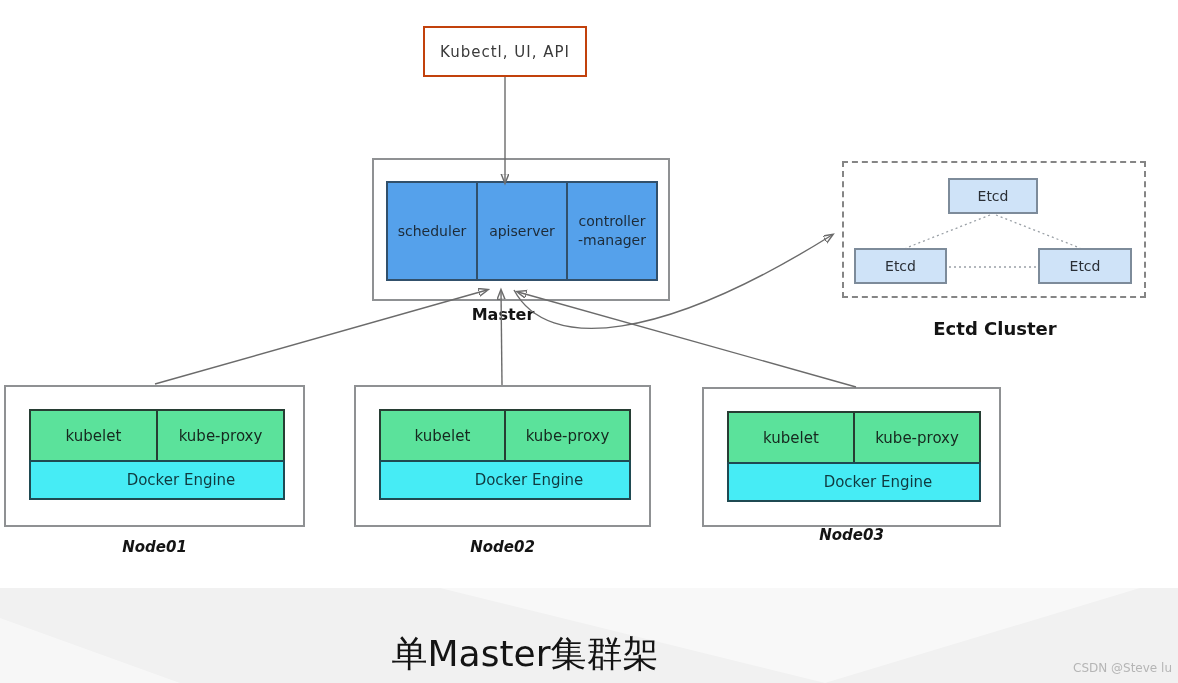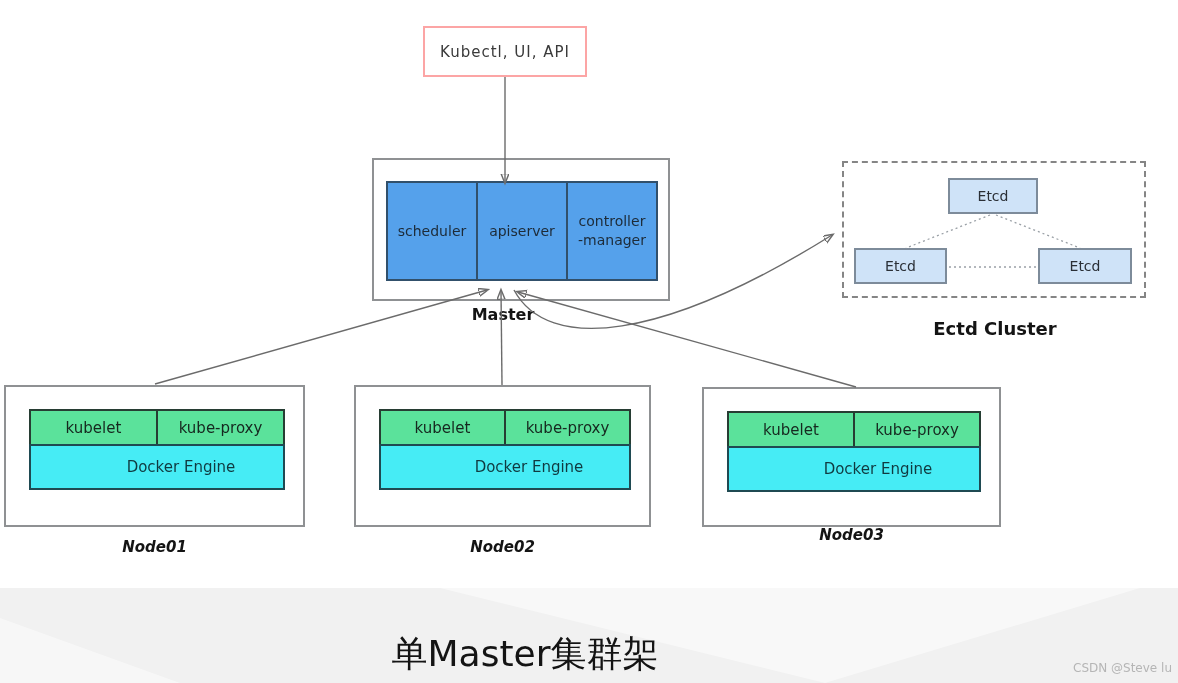--- a/index.html
+++ b/index.html
@@ -12,21 +12,21 @@
     --watermark-color:#b5b5b5;
   }
   *{box-sizing:border-box;margin:0;padding:0;}
   html,body{width:1178px;height:683px;background:#ffffff;overflow:hidden;}
   body{font-family:"DejaVu Sans","Liberation Sans",sans-serif;color:#222;position:relative;}
   .stage{position:relative;width:1178px;height:683px;}
 
   
   .outer-box{position:absolute;background:#ffffff;border:2px solid #8f9193;z-index:2;}
   .client-box{position:absolute;left:423px;top:26px;width:164px;height:51px;background:#fff;
-    border:2px solid #fca5a5;display:flex;align-items:center;justify-content:center;
+    border:2px solid #c2410c;display:flex;align-items:center;justify-content:center;
     font-size:15px;color:#3a3a3a;letter-spacing:1px;z-index:2;}
 
   
   .master-box{left:372px;top:158px;width:298px;height:143px;}
   .master-comps{position:absolute;left:12px;top:21px;width:272px;height:100px;display:flex;}
   .master-comp{flex:1;background:var(--master-component-fill);border:2px solid #31506b;
     display:flex;align-items:center;justify-content:center;text-align:center;
     font-size:14px;color:#1d2b38;white-space:pre-line;line-height:1.35;}
   .master-comp + .master-comp{border-left:none;}
   .box-label{position:absolute;text-align:center;font-weight:bold;color:#141414;
@@ -40,25 +40,25 @@
     display:flex;align-items:center;justify-content:center;font-size:14px;color:#2a2f36;z-index:3;}
   .etcd-top{left:948px;top:178px;width:90px;height:36px;}
   .etcd-left{left:854px;top:248px;width:93px;height:36px;}
   .etcd-right{left:1038px;top:248px;width:94px;height:36px;}
   .etcd-label{left:925px;top:318px;width:140px;font-size:18px;}
 
   
   .node-box{height:142px;width:301px;top:385px;}
   .node-inner{position:absolute;left:23px;right:18px;top:22px;height:99px;
     display:flex;flex-direction:column;}
-  .row-comps{height:37px;display:flex;}
+  .row-comps{height:53px;display:flex;}
   .node-comp{flex:1;background:var(--node-component-fill);border:2px solid #273d33;
     display:flex;align-items:center;justify-content:center;font-size:15px;color:#16281f;}
   .node-comp + .node-comp{border-left:none;}
-  .row-engine{height:46px;margin-top:-2px;background:var(--engine-fill);
+  .row-engine{height:40px;margin-top:-2px;background:var(--engine-fill);
     border:2px solid #1f4a52;display:flex;align-items:center;justify-content:center;
     font-size:15px;color:#103a40;padding-left:48px;}
   .node-label{font-size:15px;font-style:italic;}
 
   
   .connectors{position:absolute;left:0;top:0;width:1178px;height:683px;z-index:5;pointer-events:none;}
   .connectors line,.connectors path{fill:none;stroke:var(--line-color);stroke-width:1.4;}
   .connectors .dotted{stroke:#9aa0a6;stroke-width:1.3;stroke-dasharray:2 3;}
 
   

